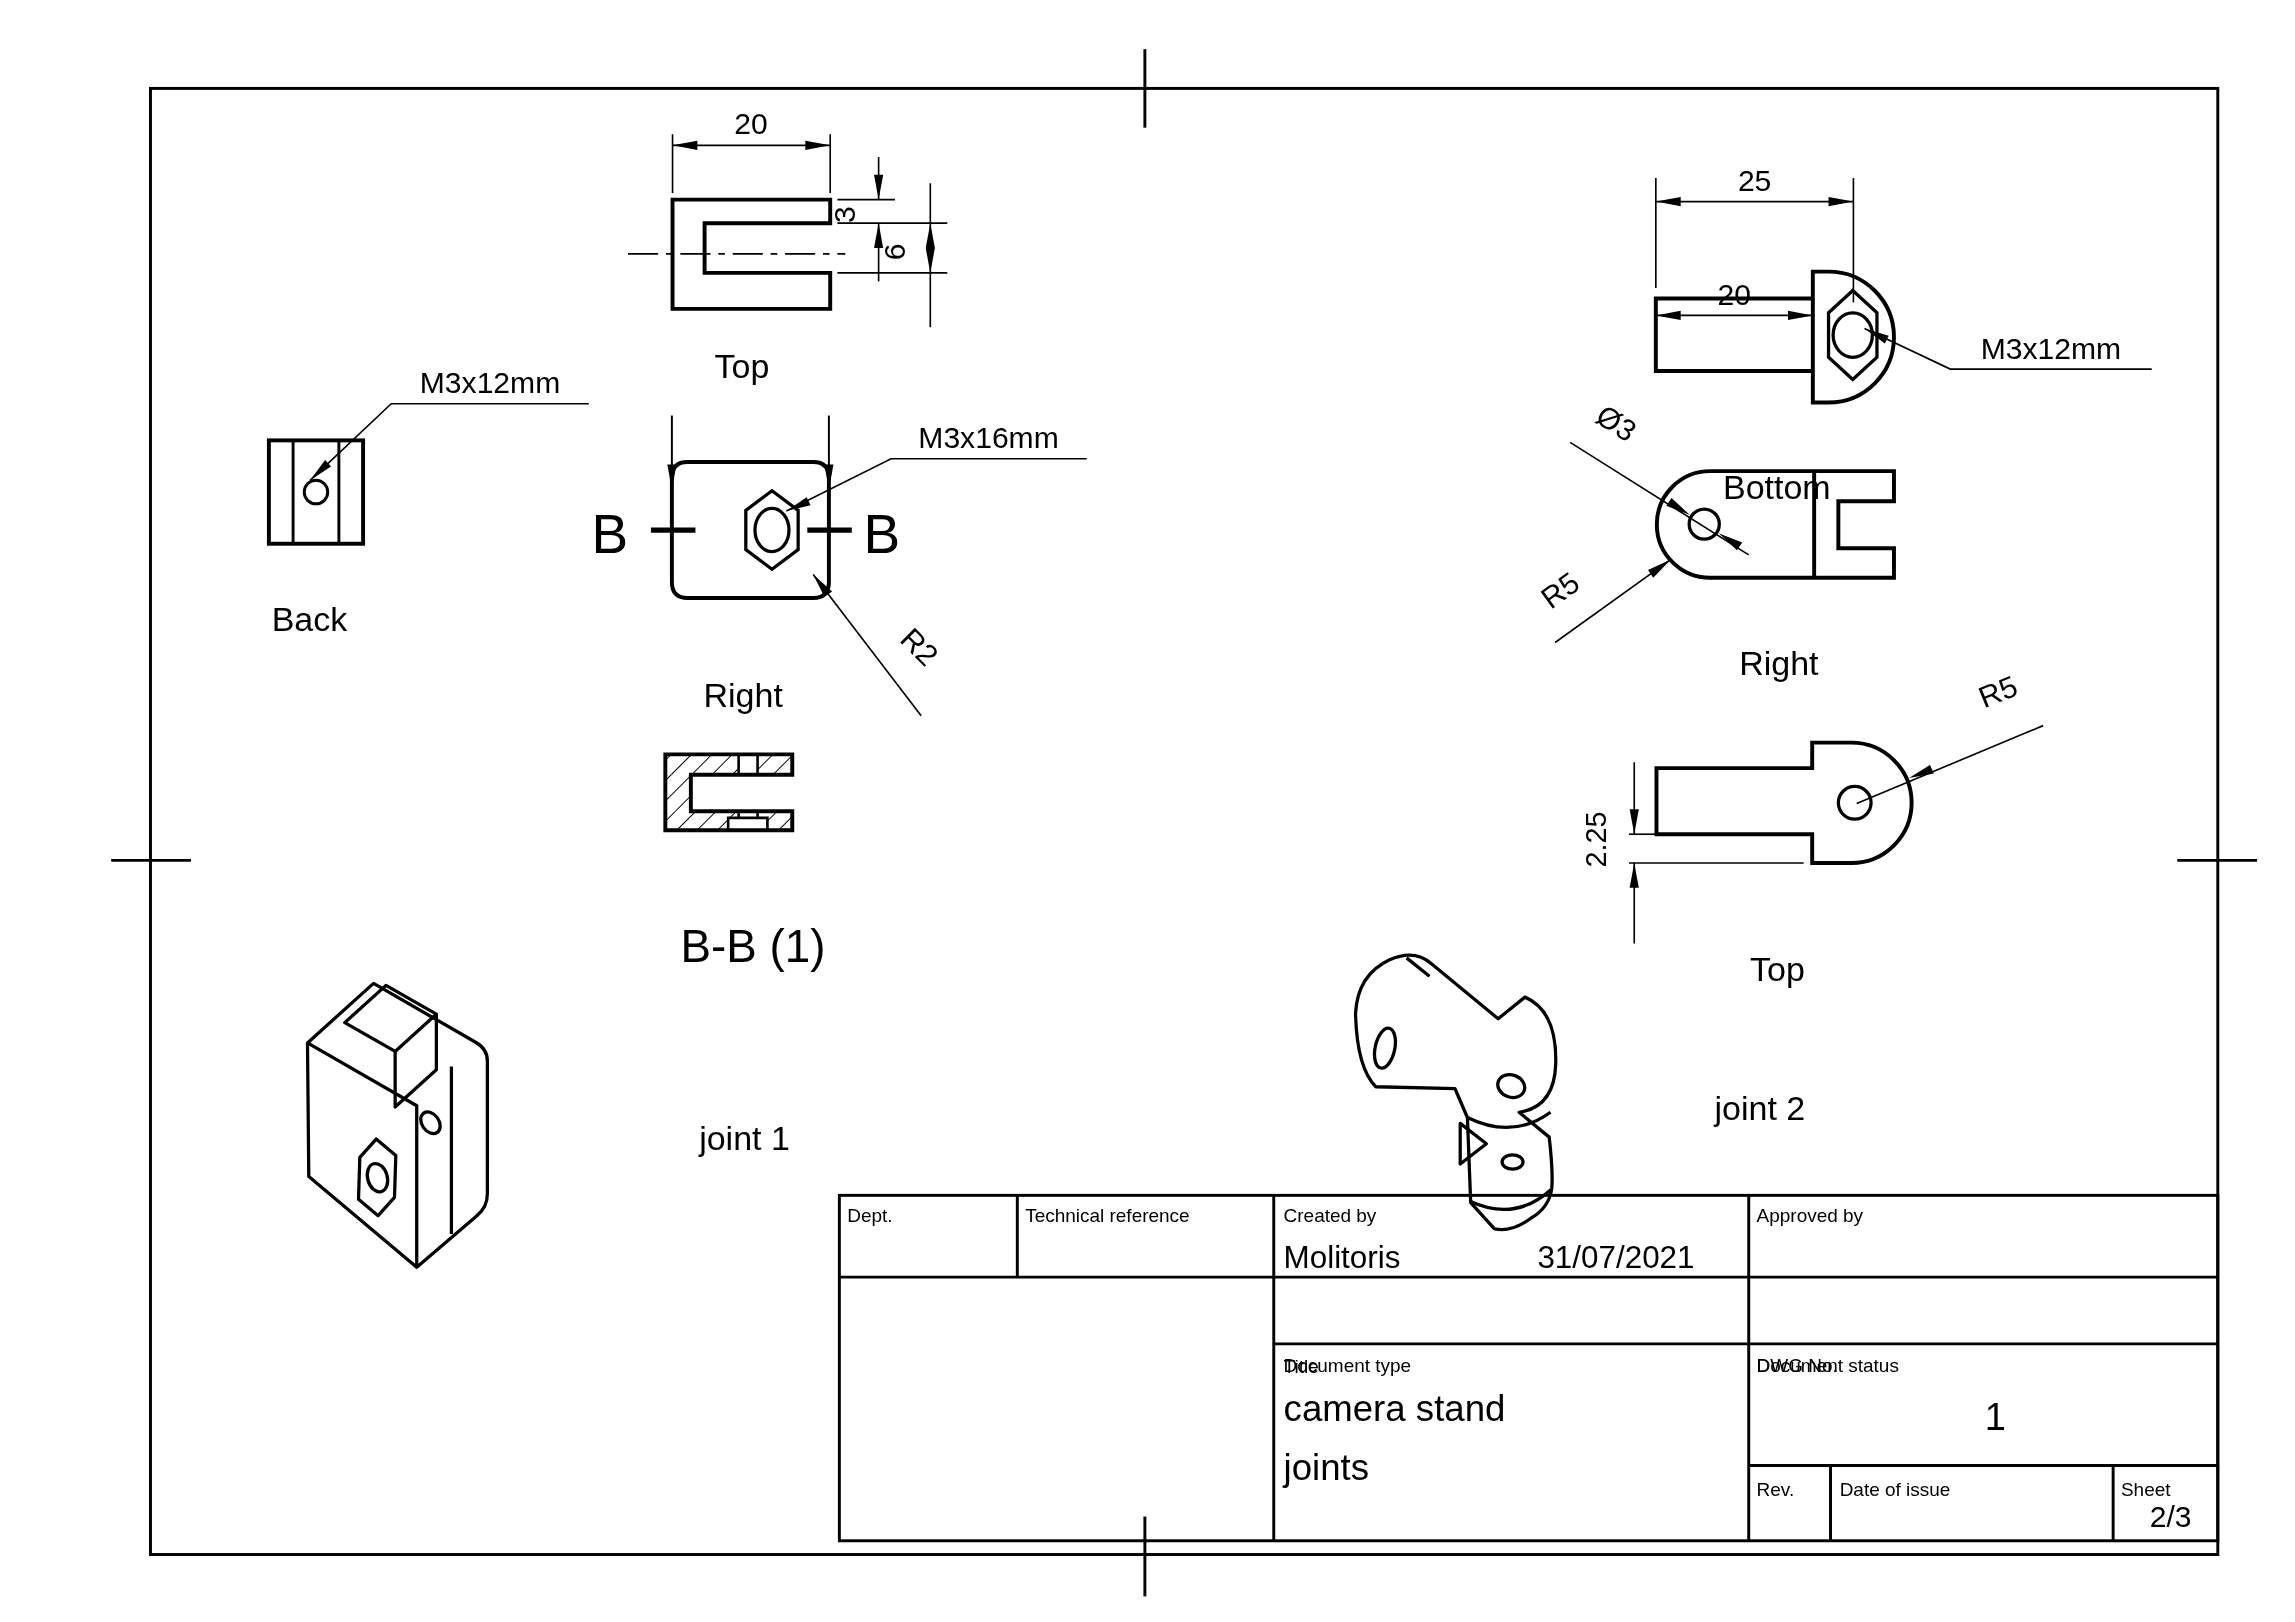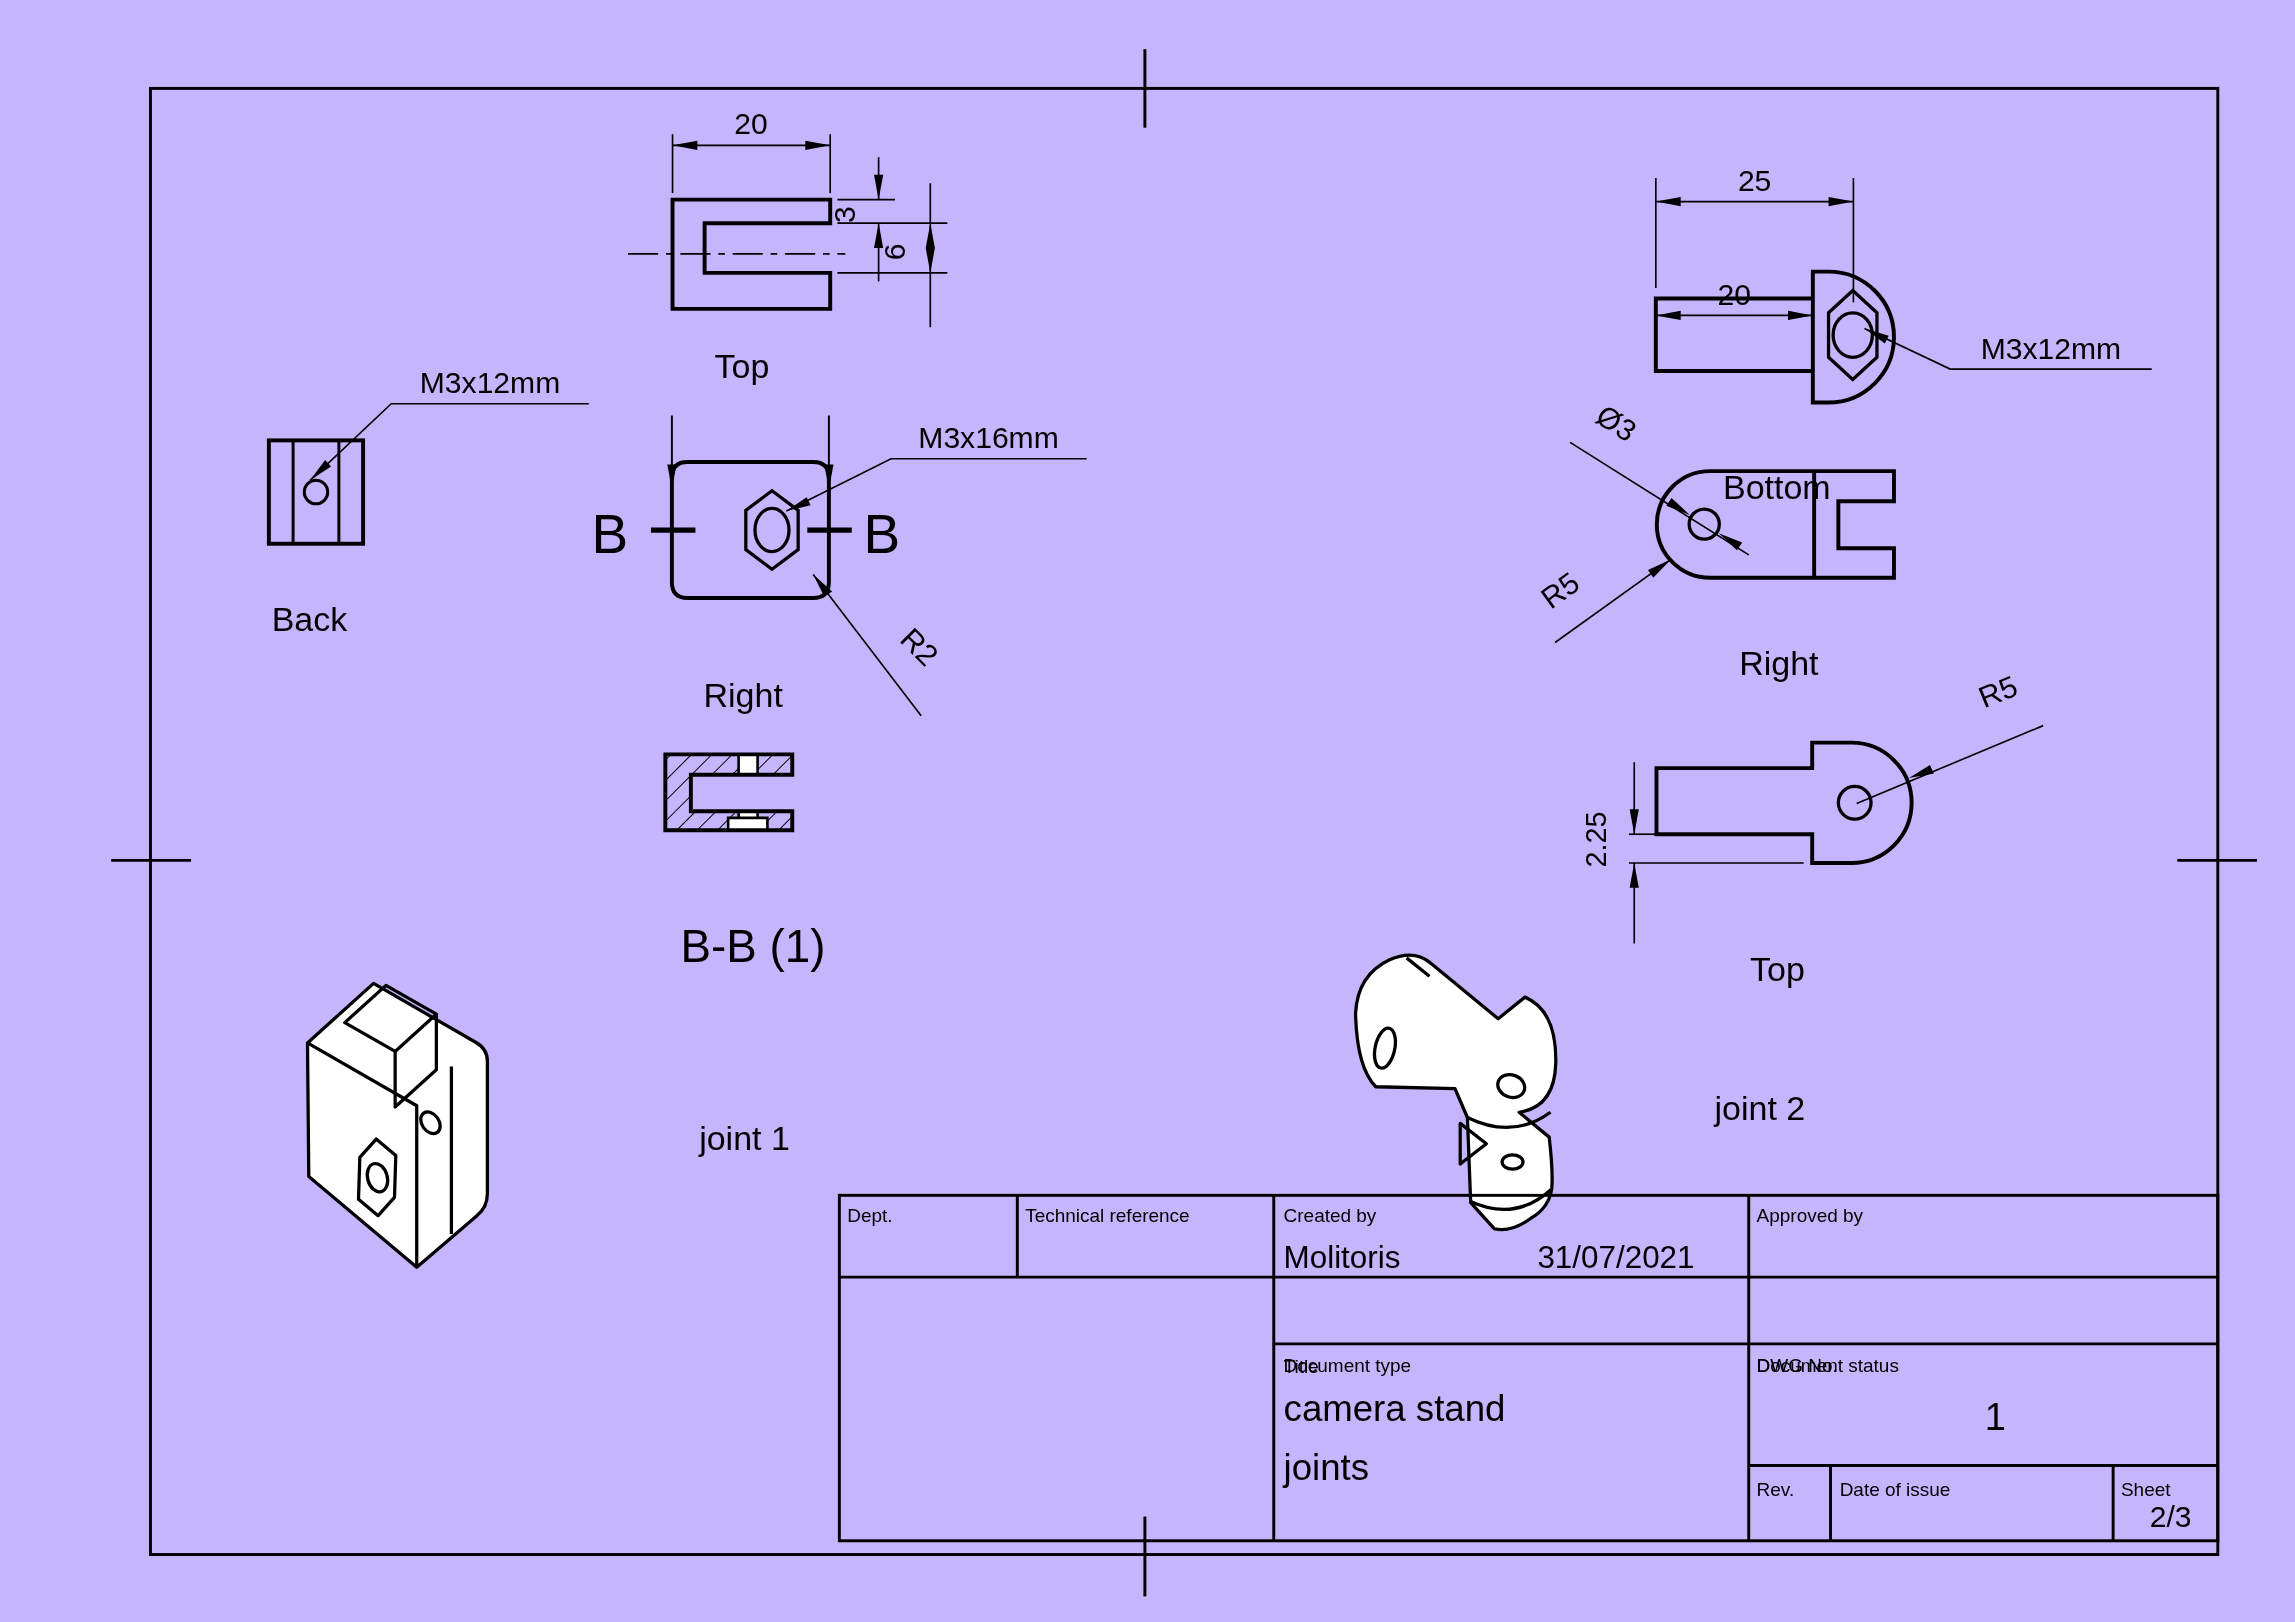--- a/index.html
+++ b/index.html
@@ -1,16 +1,16 @@
 <!DOCTYPE html>
 <html style="font-size:10.5px"><head>
 <meta charset="utf-8">
 <style>
   html,body{margin:0;padding:0;background:#e8e8e8;}
-  #sheet{position:relative;width:2295px;height:1622px;background:#c4b5fd;font-family:"Liberation Sans",sans-serif;}
+  #sheet{position:relative;width:2295px;height:1622px;background:#ffffff;font-family:"Liberation Sans",sans-serif;}
   svg{position:absolute;left:0;top:0;}
   text{fill:#000;font-family:"Liberation Sans",sans-serif;}
   .lbl{font-size:52px;}
   .dim{font-size:46px;}
   .small{font-size:29px;}
   .big-b{font-size:84px;}
 </style>
 </head>
 <body>
 

